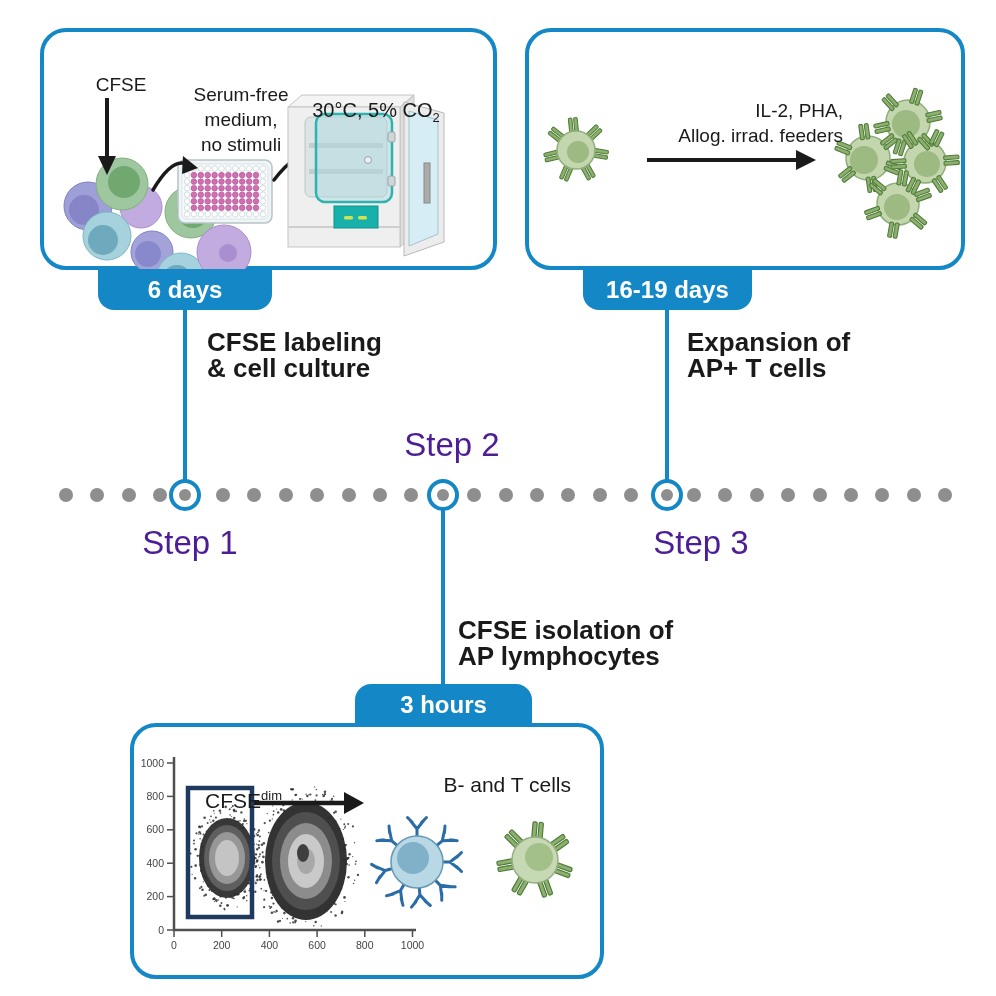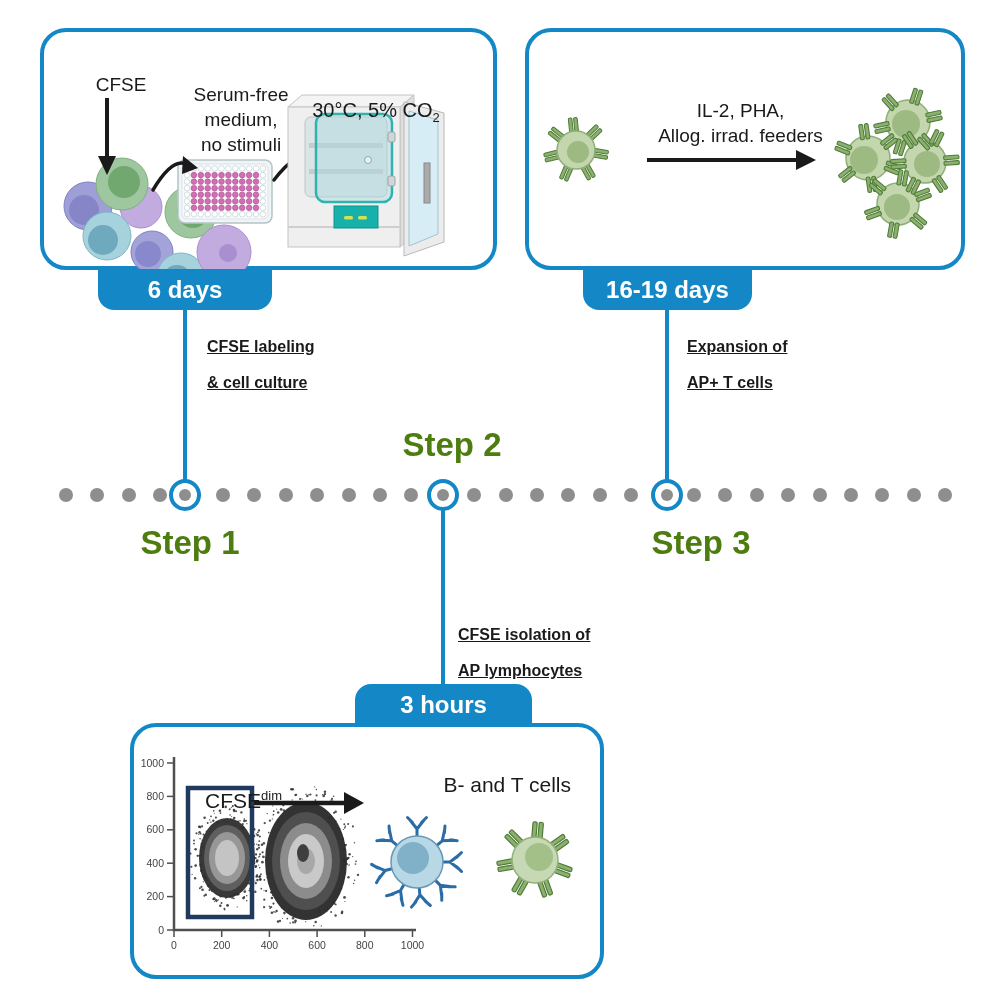--- a/index.html
+++ b/index.html
@@ -18,31 +18,31 @@
   .vline{position:absolute;width:4px;background:#1488c6;}
   #line1{left:183px;top:306px;height:174px;}
   #line3{left:665px;top:306px;height:174px;}
   #line2{left:441px;top:510px;height:176px;}
   .dot{position:absolute;width:14px;height:14px;border-radius:50%;background:#8e8e8e;top:488px;}
   .ring{position:absolute;width:32px;height:32px;box-sizing:border-box;border:4px solid #1488c6;
         border-radius:50%;background:#fff;top:479px;}
   .ring .cdot{position:absolute;left:50%;top:50%;width:12px;height:12px;border-radius:50%;
         background:#8e8e8e;transform:translate(-50%,-50%);}
   #ring1{left:169px;} #ring2{left:427px;} #ring3{left:651px;}
-  .stepname{position:absolute;width:150px;text-align:center;font-size:33px;font-weight:bold;
-        color:#4d7c0f;}
+  .stepname{position:absolute;width:150px;text-align:center;font-size:33px;font-weight:normal;
+        color:#4c1d95;}
   #step1name{left:115px;top:524px;} #step2name{left:377px;top:426px;} #step3name{left:626px;top:524px;}
-  .ann{position:absolute;font-size:16px;font-weight:bold;line-height:36px;white-space:pre-line;text-decoration:underline;}
+  .ann{position:absolute;font-size:26px;font-weight:bold;line-height:26px;white-space:pre-line;}
   #ann1{left:207px;top:329px;} #ann3{left:687px;top:329px;} #ann2{left:458px;top:617px;}
   .ltext{position:absolute;font-size:19px;line-height:25px;white-space:pre-line;margin-left:13px;}
   #cfse-label{left:77px;top:72px;width:62px;text-align:center;}
   #medium-label{left:163px;top:82px;width:130px;text-align:center;}
   #co2-label{left:282px;top:73px;width:162px;text-align:center;font-size:20px;}
   #co2-label sub{font-size:13px;}
-  #stimuli-label{left:625px;top:98px;width:205px;text-align:center;line-height:25px;}
+  #stimuli-label{left:625px;top:98px;width:205px;text-align:right;line-height:25px;}
   #bandt-label{left:396px;top:772px;width:162px;text-align:right;font-size:21px;}
   #cfsedim-label{left:192px;top:758px;font-size:21px;}
   #cfsedim-label sup{font-size:13px;}
 </style>
 </head>
 <body>
 
 <div id="stage">
 
   <div class="box" id="box1"></div>

